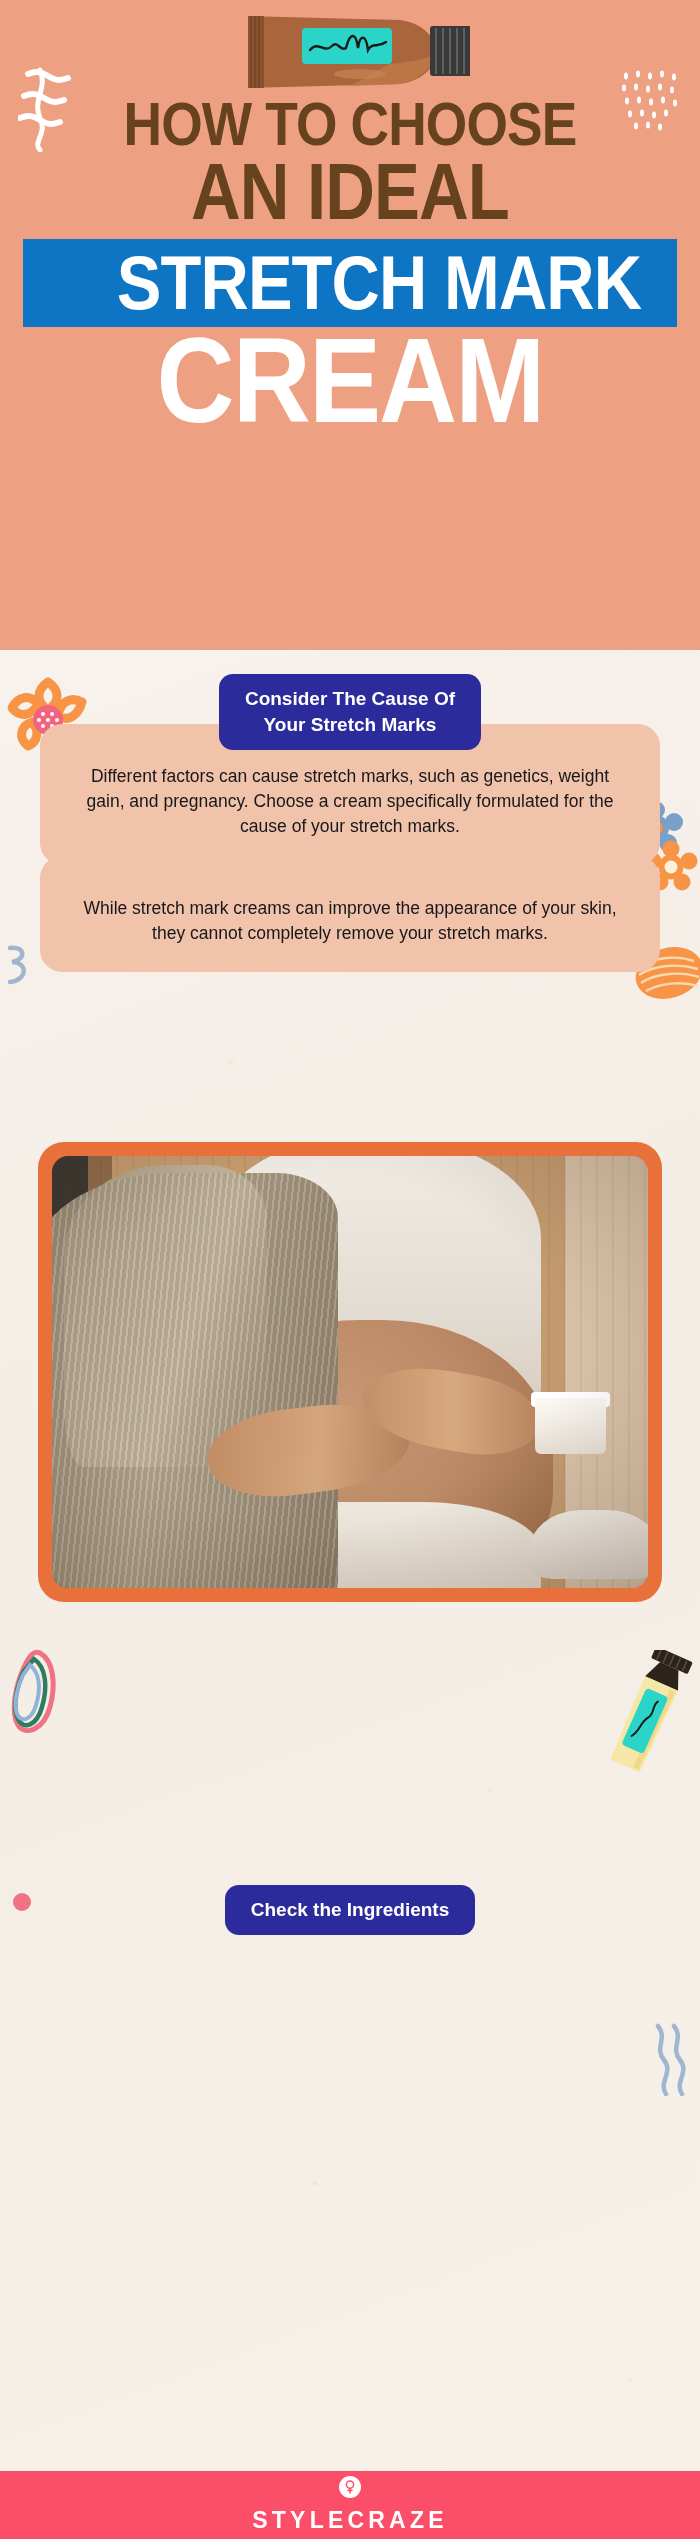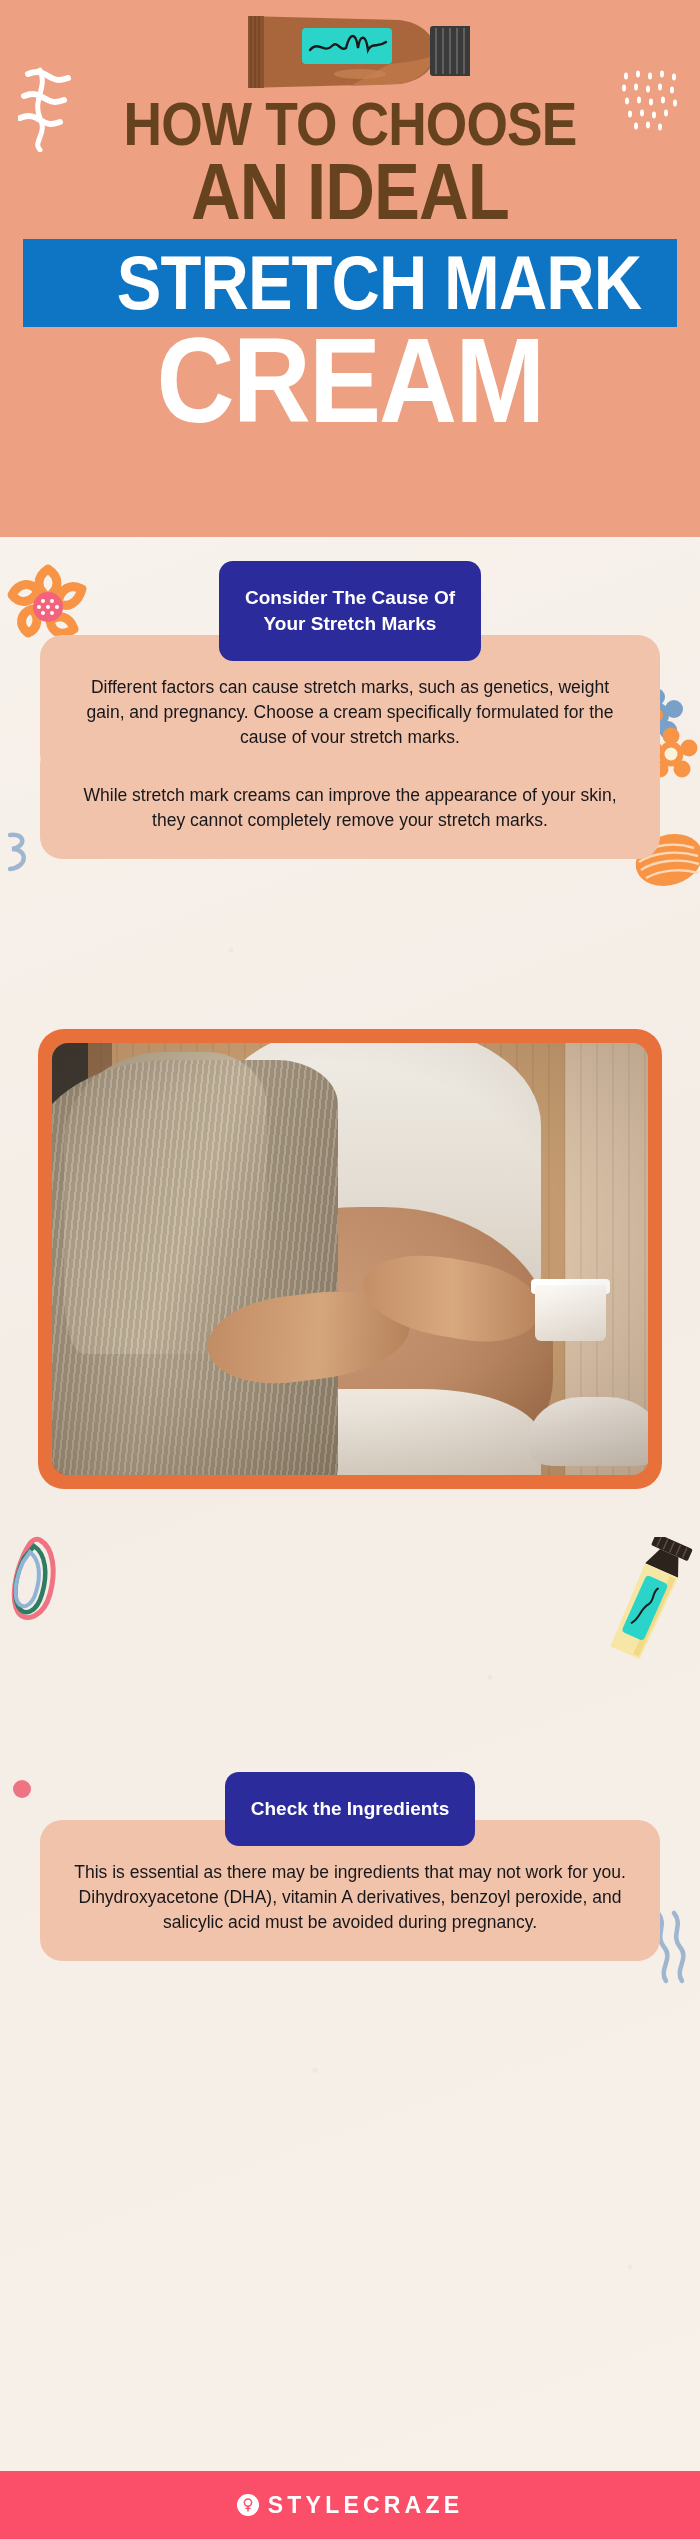--- a/index.html
+++ b/index.html
@@ -8,21 +8,21 @@
     width:700px; height:2539px;
     font-family:"Liberation Sans", sans-serif;
     background:#F7F1EA;
     overflow:hidden;
     position:relative;
   }
 
   
   .header {
     position:relative;
-    width:700px; height:537px;
+    width:700px; height:650px;
     background:#EDA082;
     overflow:hidden;
   }
   .tube-wrap { position:absolute; left:240px; top:8px; width:230px; height:90px; }
 
   .headline-1 {
     position:absolute; left:0; top:93px; width:700px;
     text-align:center;
     font-family:"Liberation Sans Narrow","Liberation Sans",sans-serif;
     font-weight:bold;
@@ -108,21 +108,21 @@
   .card-badge {
     position:relative;
     margin:0 auto;
     background:#2B2B9B;
     border-radius:14px;
     color:#FFFFFF;
     font-weight:bold;
     text-align:center;
     font-size:19px;
     line-height:26px;
-    padding:24px 26px;
+    padding:12px 26px;
     width:max-content;
     max-width:420px;
     z-index:3;
   }
   .card-body {
     position:relative;
     margin-top:-26px;
     background:#F1C3AA;
     border-radius:22px;
     padding:40px 34px 26px;
@@ -240,20 +240,21 @@
     background:radial-gradient(ellipse at 45% 45%, rgba(0,0,0,0) 52%, rgba(60,40,25,.22) 100%);
   }
 
   
   .footer {
     position:absolute; left:0; top:2471px;
     width:700px; height:68px;
     background:#FB4E68;
     display:flex; align-items:center; justify-content:center;
     gap:9px;
+    flex-direction:column;
   }
   .logo-mark {
     width:22px; height:22px; border-radius:50%;
     background:#FFFFFF;
     display:flex; align-items:center; justify-content:center;
     flex:0 0 auto;
   }
   .brand {
     color:#FFFFFF;
     font-size:23px;
@@ -462,21 +463,20 @@
 
   <svg class="deco" style="left:10px; top:1240px;" width="24" height="24" viewBox="0 0 24 24">
     <circle cx="12" cy="12" r="9" fill="#EF7382"></circle>
   </svg>
 
 
   <div class="card" style="top:1235px;">
     <div class="card-badge">
       <span>Check the Ingredients</span>
     </div>
-    <div class="card-body">This is essential as there may be ingredients that may not work for you. Dihydroxyacetone (DHA), vitamin A derivatives, benzoyl peroxide, and salicylic acid must be avoided during pregnancy.</div>
   </div>
 
 </div>
 
 <div class="footer">
   <span class="logo-mark">
     <svg width="16" height="16" viewBox="0 0 16 16">
       <circle cx="8" cy="5.6" r="3.6" fill="none" stroke="#FB4E68" stroke-width="1.5"></circle>
       <line x1="8" y1="9.2" x2="8" y2="14.4" stroke="#FB4E68" stroke-width="1.5"></line>
       <line x1="5.4" y1="11.4" x2="10.6" y2="11.4" stroke="#FB4E68" stroke-width="1.5"></line>

